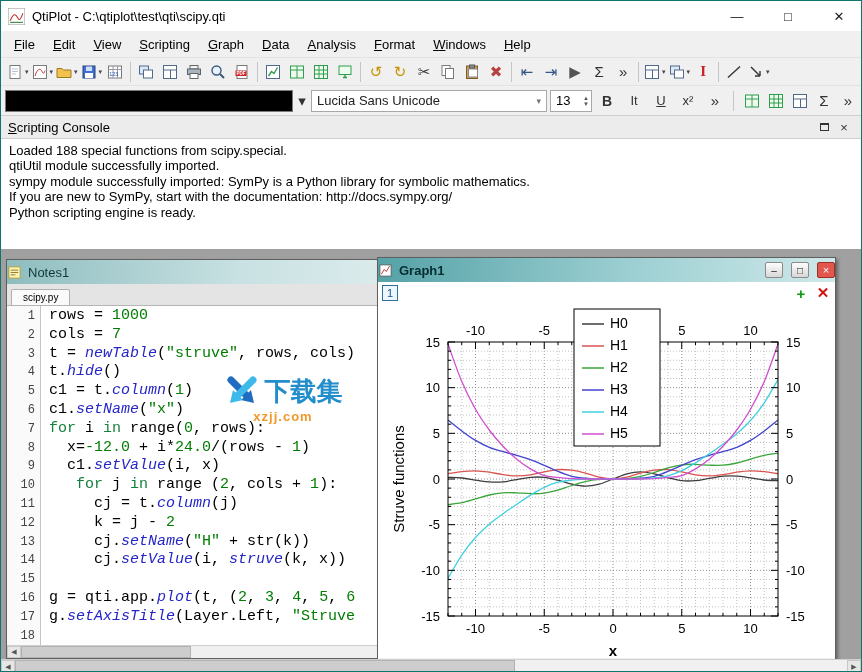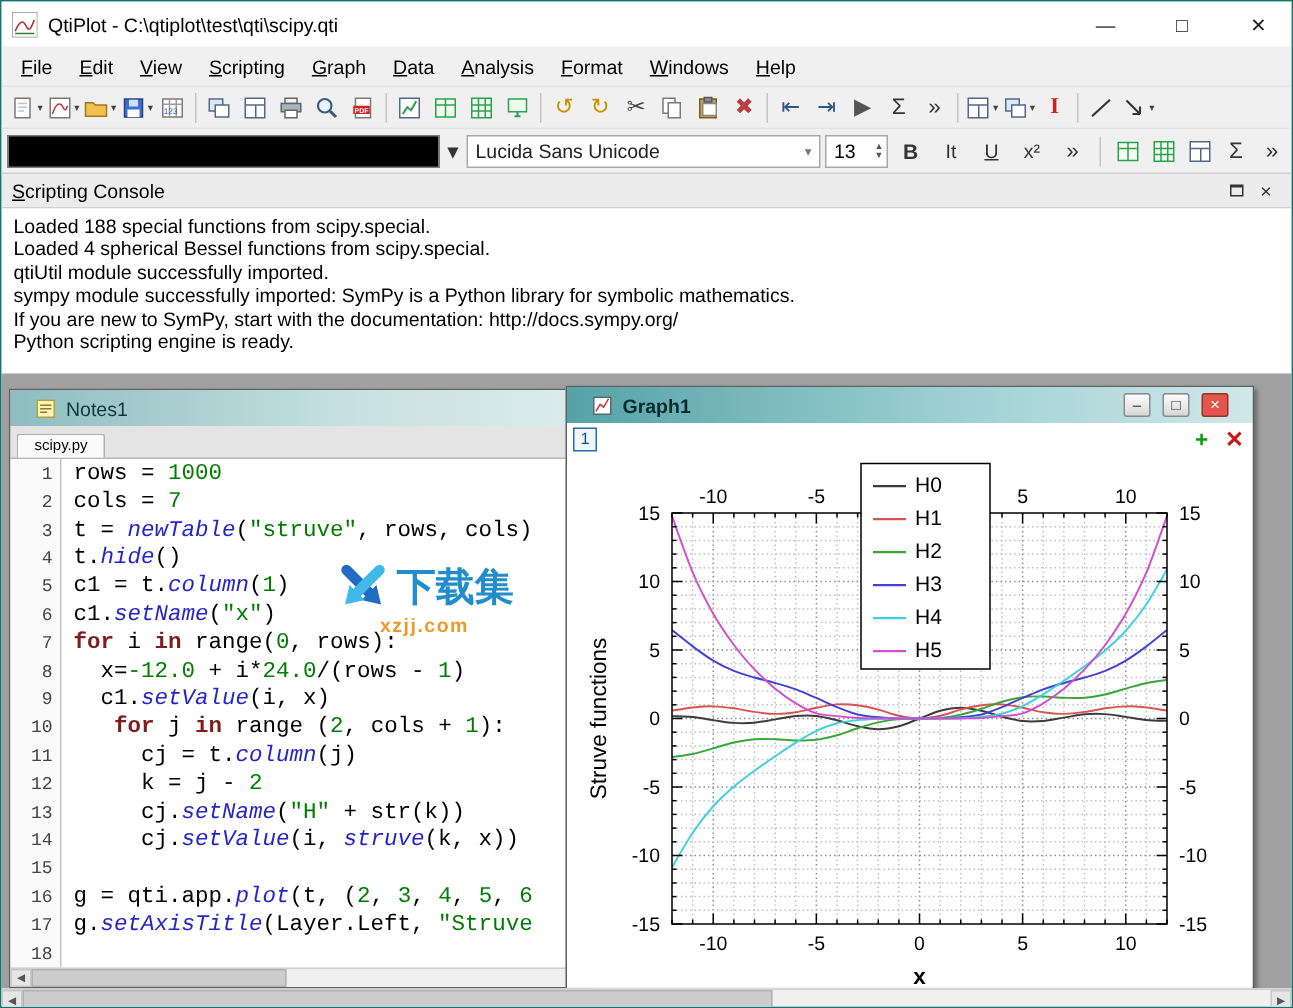--- a/index.html
+++ b/index.html
@@ -40,34 +40,34 @@
   
   .panel-head{position:absolute;left:0;top:114px;width:100%;height:24px;background:#ececec;border-top:1px solid #cfcfcf;border-bottom:1px solid #cfcfcf;display:flex;align-items:center;padding:0 7px;font-size:13px;color:#000}
   .panel-head .spacer{flex:1}
   .ph-btn{width:20px;height:18px;display:flex;align-items:center;justify-content:center;color:#333;font-size:13px}
   .float-glyph{width:9px;height:8px;border:1px solid #333;border-top-width:2px;display:block}
   .console-body{position:absolute;left:0;top:138px;width:100%;height:110px;background:#fff;padding:4px 8px;font-size:13px;line-height:15.4px;color:#000;overflow:hidden}
 
   
   .mdi{position:absolute;left:0;top:248px;width:100%;height:410px;background:#a0a0a0;overflow:hidden}
   .child{position:absolute;background:#f0f0f0;border:1px solid #5f5f5f;box-shadow:2px 2px 3px rgba(0,0,0,.35)}
-  .child-title{height:24px;display:flex;align-items:center;gap:6px;padding:0 16px;font-size:13px}
+  .child-title{height:24px;display:flex;align-items:center;gap:6px;padding:0 0;font-size:13px}
   .t-notes{background:linear-gradient(90deg,#8ebdbf,#c8e1e2 60%,#ddeced);color:#10383a}
   .t-graph{background:linear-gradient(90deg,#55a2a7,#9ccfd2 55%,#cfe8e9);color:#052c2e;font-weight:bold}
   .child-title .ct-label{flex:1;white-space:nowrap;overflow:hidden}
   .win-btn{width:18px;height:16px;border:1px solid #8a8a8a;border-radius:2px;background:linear-gradient(#fdfdfd,#d7d7d7);display:flex;align-items:center;justify-content:center;font-size:10px;color:#222;margin-left:2px;font-weight:normal}
   .win-btn.close{background:#e2574c;border-color:#9c2f27;color:#fff;font-size:11px}
 
   
   .tabbar{height:22px;background:#e4e4e4;border-bottom:1px solid #b5b5b5;display:flex;align-items:flex-end;padding-left:4px}
   .tab{background:#fafafa;border:1px solid #b0b0b0;border-bottom:none;border-radius:2px 2px 0 0;padding:2px 11px;font-size:10px;color:#000}
   .editor{display:flex;height:339px;background:#fff;overflow:hidden}
   .gutter{width:34px;background:#fafafa;border-right:1px solid #c4c4c4;text-align:right;padding:1px 5px 0 0;font:12px/18.8px "Liberation Mono",monospace;color:#444;flex:none}
   .code-area{flex:1;padding:1px 0 0 8px;font:15px/18.8px "Liberation Mono",monospace;white-space:pre;overflow:hidden;color:#000}
-  .tok-k{color:#7f1d1d;font-weight:bold}
+  .tok-k{color:#15803d;font-weight:normal}
   .tok-m{color:#2525c8;font-style:italic}
   .tok-n{color:#007d00}
   .tok-s{color:#007d00}
 
   
   .hscroll{position:absolute;left:0;bottom:0;width:100%;height:13px;background:#f0f0f0;border-top:1px solid #cfcfcf;display:flex}
   .sb-btn{width:14px;height:12px;background:#e6e6e6;border:1px solid #c8c8c8;color:#555;font-size:7px;display:flex;align-items:center;justify-content:center;flex:none}
   .sb-track{flex:1;position:relative}
   .sb-thumb{position:absolute;top:0;height:12px;background:#cdcdcd;border:1px solid #b2b2b2}
   .mdi-scroll{position:absolute;left:0;top:658px;width:100%;height:14px;background:#f0f0f0;border-top:1px solid #cfcfcf;display:flex}
@@ -340,21 +340,20 @@
   <div class="panel-head">
     <span id="console-title"><u>S</u>cripting Console</span>
     <span class="spacer"></span>
     <span class="ph-btn">
         <span class="float-glyph"></span>
       </span>
     <span class="ph-btn">×</span>
   </div>
   <div class="console-body" id="console-body">
       <div>Loaded 188 special functions from scipy.special.</div>
-      <div>Loaded 4 spherical Bessel functions from scipy.special.</div>
       <div>qtiUtil module successfully imported.</div>
       <div>sympy module successfully imported: SymPy is a Python library for symbolic mathematics.</div>
       <div>If you are new to SymPy, start with the documentation: http://docs.sympy.org/</div>
       <div>Python scripting engine is ready.</div>
     </div>
 
   <div class="mdi">
 
     <div class="child" style="left:5px;top:10px;width:388px;height:400px">
       <div class="child-title t-notes">

